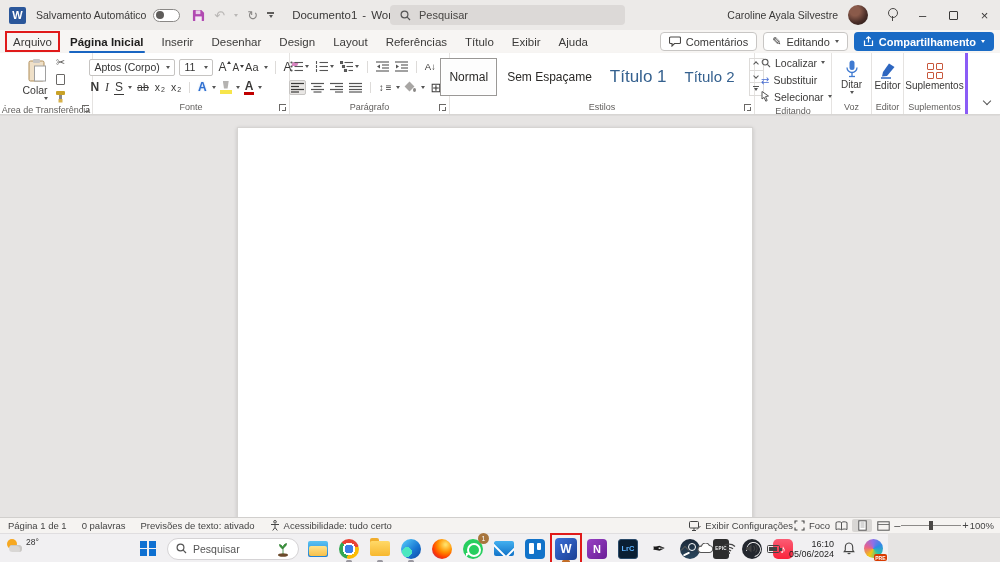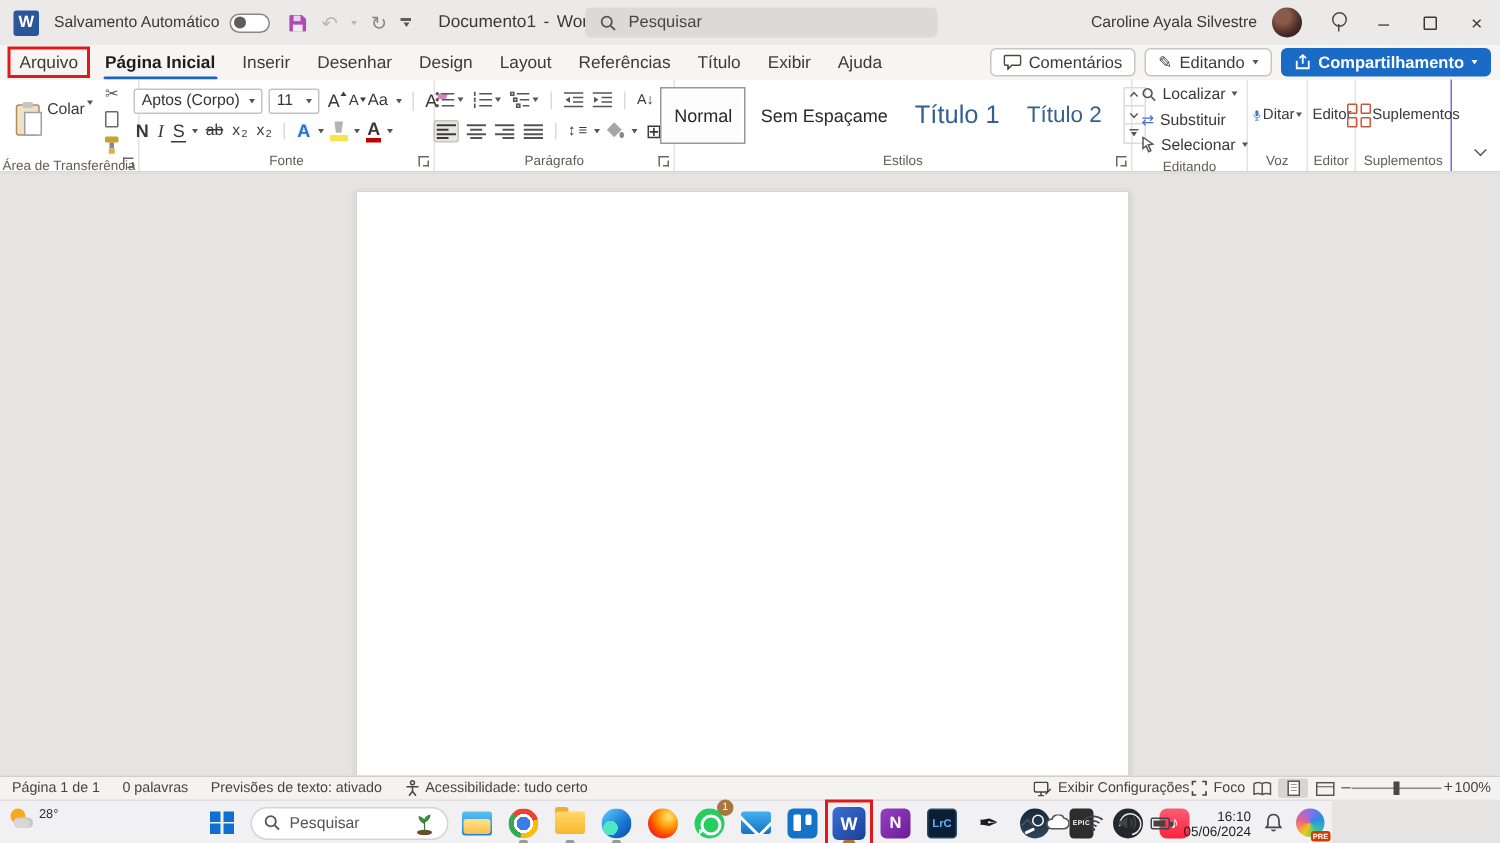--- a/index.html
+++ b/index.html
@@ -53,21 +53,21 @@
 
   
   .ribbon { position:absolute; left:0; top:53px; width:1000px; height:62px; background:#fff; border-bottom:1px solid #d8d6d4; box-shadow:0 1px 2px rgba(0,0,0,.06); }
   .grp { position:absolute; top:0; height:61px; border-right:1px solid #e5e3e1; display:flex; flex-direction:column; }
   .grp-body { flex:1; display:flex; align-items:center; justify-content:center; padding:2px 3px; }
   .grp-label { height:14px; font-size:9px; color:#605e5c; display:flex; align-items:center; justify-content:center; position:relative; }
   .dlg { position:absolute; right:3px; bottom:3px; width:7px; height:7px; border-left:1.2px solid #6a6866; border-top:1.2px solid #6a6866; }
   .dlg::after { content:""; position:absolute; right:0px; bottom:0px; width:3px; height:3px; border-right:1.2px solid #6a6866; border-bottom:1.2px solid #6a6866; }
 
   .g-clip { left:0; width:93px; }
-  .paste-btn { display:flex; flex-direction:row; align-items:flex-start; gap:1px; font-size:10.5px; color:#3a3938; margin-right:4px; }
+  .paste-btn { display:flex; flex-direction:column; align-items:flex-end; gap:1px; font-size:10.5px; color:#3a3938; margin-right:4px; }
   .clip-col { display:flex; flex-direction:column; gap:3px; align-items:center; }
   .sbtn { width:18px; height:14px; display:flex; align-items:center; justify-content:center; font-size:11px; color:#5c5a58; }
   .ic-cut::before { content:"✂"; }
   .ic-copy { width:9px; height:11px; border:1.1px solid #6a6866; border-radius:1px; position:relative; background:#fff; }
   .ic-copy::after { content:""; position:absolute; left:2.5px; top:-3.5px; width:9px; height:11px; border:1.1px solid #8a8886; border-radius:1px; z-index:-1; }
 
   .g-font { left:93px; width:197px; }
   .font-rows { display:flex; flex-direction:column; gap:4px; }
   .frow { display:flex; align-items:center; gap:4px; }
   .combo { height:17px; border:1px solid #c6c4c2; border-radius:2px; display:flex; align-items:center; justify-content:space-between; padding:0 4px; font-size:10.5px; color:#333; background:#fff; }
@@ -117,21 +117,21 @@
   .ss-btn .bar { width:6px; height:1.2px; background:#555; }
 
   .g-edit { left:755px; width:77px; }
   .edit-col { display:flex; flex-direction:column; align-items:flex-start; gap:2px; padding-left:6px; }
   .edit-row { display:flex; align-items:center; gap:4px; font-size:10.5px; color:#3a3938; height:15px; }
   .ic-replace::before { content:"⇄"; font-size:10px; color:#4a6fd4; }
 
   .g-voice { left:832px; width:40px; }
   .g-editor { left:872px; width:32px; }
   .g-addins { left:904px; width:64px; }
-  .bigbtn { display:flex; flex-direction:row; align-items:center; justify-content:center; gap:1px; font-size:10px; color:#3a3938; }
+  .bigbtn { display:flex; flex-direction:column; align-items:center; justify-content:center; gap:1px; font-size:10px; color:#3a3938; }
   .addin-grid { display:grid; grid-template-columns:7px 7px; grid-template-rows:7px 7px; gap:2px; }
   .addin-grid span { border:1.4px solid #c8573b; border-radius:1px; }
   .ribbon-collapse { position:absolute; right:10px; bottom:6px; }
 
   
   .docarea { position:absolute; left:0; top:116px; width:1000px; height:401px; background:#e6e4e3; overflow:hidden; }
   .page { position:absolute; left:237px; top:11px; width:516px; height:420px; background:#fff; border:1px solid #d6d4d2; box-shadow:0 1px 4px rgba(0,0,0,.15); }
 
   
   .statusbar { position:absolute; left:0; top:517px; width:1000px; height:16px; background:#f5f3f1; border-top:1px solid #d1cfcd; display:flex; align-items:center; font-size:9.5px; color:#444; }
@@ -590,21 +590,21 @@
             <path d="M10 1.5 L15.5 5 L8 14 L3 14.5 L4 10 Z" fill="#2d66c0"></path>
             <line x1="2" y1="16" x2="12" y2="16" stroke="#2d66c0" stroke-width="1.5"></line>
           </svg>
         <span>Editor</span>
       </div>
       <div class="grp-label">
           <span>Editor</span>
         </div>
     </div>
 
-    <div class="grp g-addins" style="border-right:1px solid #8b5cf6;">
+    <div class="grp g-addins" style="border-right:3px solid #8b5cf6;">
       <div class="grp-body bigbtn">
         <span class="addin-grid">
             <span></span>
             <span></span>
             <span></span>
             <span></span>
           </span>
         <span>Suplementos</span>
       </div>
       <div class="grp-label">

